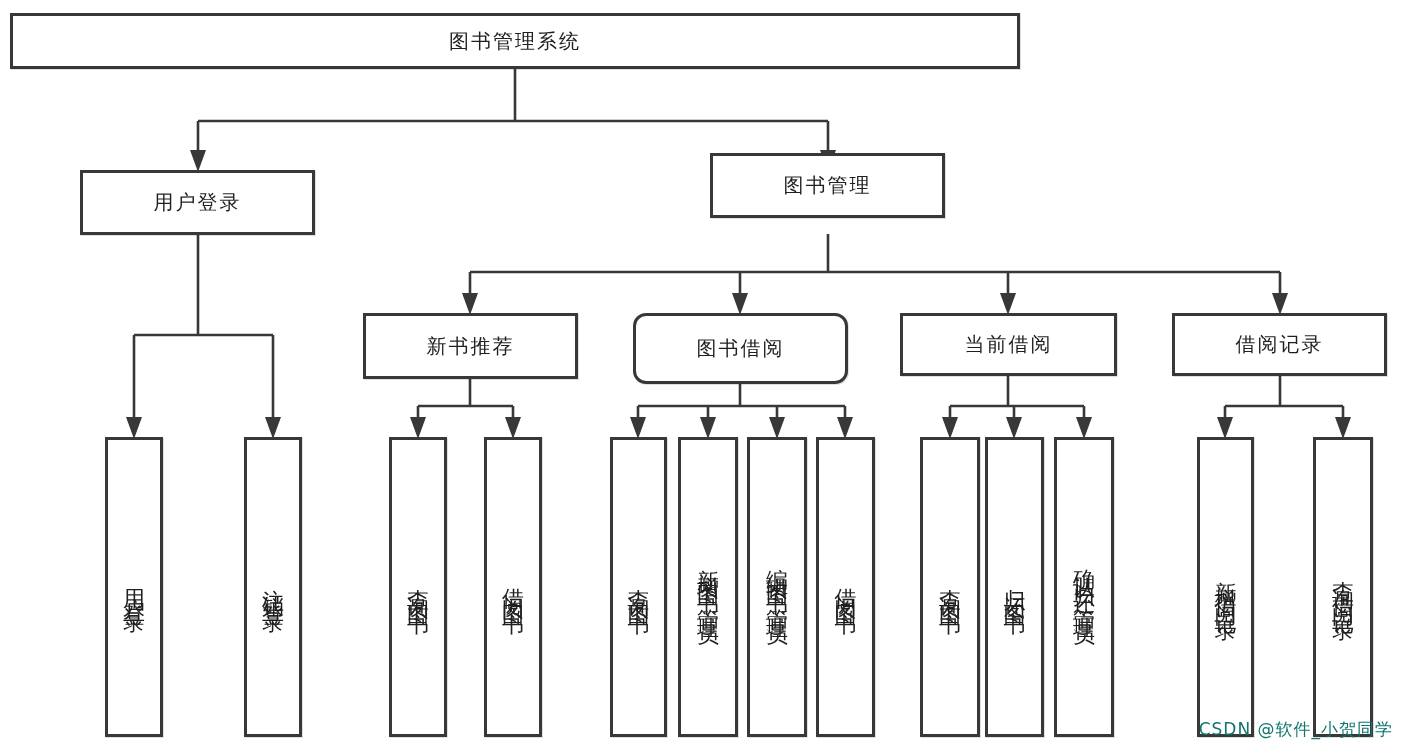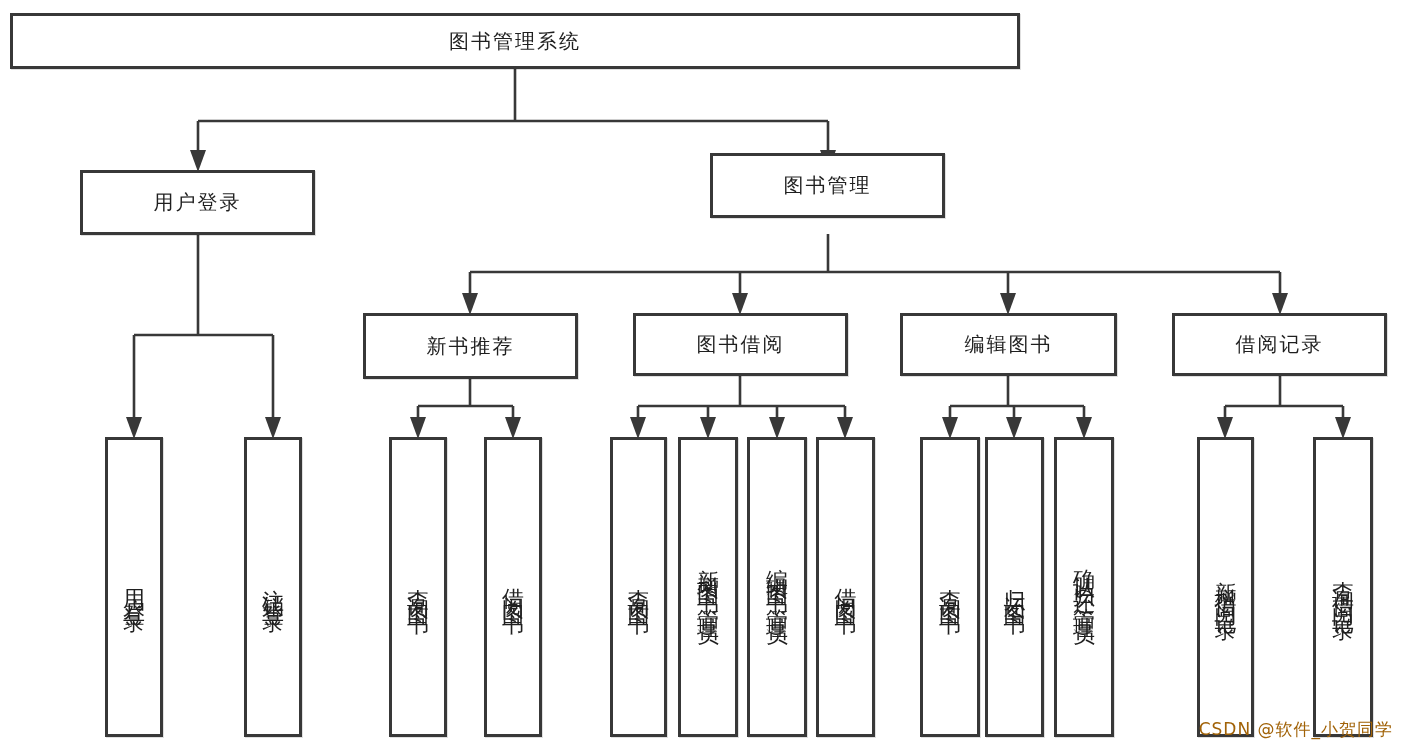--- a/index.html
+++ b/index.html
@@ -33,21 +33,21 @@
     letter-spacing: 2px;
     white-space: nowrap;
   }
   
   #b-root   { left: 10px;  top: 13px;  width: 1010px; height: 56px; }
   
   #b-l2-0   { left: 80px;  top: 170px; width: 235px; height: 65px; }
   #b-l2-1   { left: 710px; top: 153px; width: 235px; height: 65px; }
   
   #b-l3-0   { left: 363px;  top: 313px; width: 215px; height: 66px; }
-  #b-l3-1   { left: 633px;  top: 313px; width: 215px; height: 63px; }
+  #b-l3-1   { left: 633px;  top: 313px; width: 215px; height: 71px; border-radius: 13px; }
   #b-l3-2   { left: 900px;  top: 313px; width: 217px; height: 63px; }
   #b-l3-3   { left: 1172px; top: 313px; width: 215px; height: 63px; }
   
   .leaf { top: 437px; height: 300px; }
   .leaf .lbl {
     writing-mode: vertical-rl;
     text-orientation: mixed;
     font-size: 22px;
     letter-spacing: 8px;
     line-height: 1;
@@ -63,21 +63,21 @@
   #b-lf-8  { left: 920px;  width: 60px; }
   #b-lf-9  { left: 985px;  width: 59px; }
   #b-lf-10 { left: 1054px; width: 60px; }
   #b-lf-11 { left: 1197px; width: 57px; }
   #b-lf-12 { left: 1313px; width: 60px; }
   #watermark {
     position: absolute;
     right: 12px;
     bottom: 6px;
     font-size: 17px;
-    color: #a16207;
+    color: #0f766e;
     letter-spacing: 1px;
   }
 </style>
 </head>
 <body>
 
 <div id="stage">
 
   <svg id="connectors" viewBox="0 0 1405 747" xmlns="http://www.w3.org/2000/svg">
     <g stroke="#383838" stroke-width="2.6" fill="none">
@@ -140,21 +140,21 @@
     <span class="lbl">图书管理</span>
   </div>
 
   <div class="box" id="b-l3-0">
     <span class="lbl">新书推荐</span>
   </div>
   <div class="box" id="b-l3-1">
     <span class="lbl">图书借阅</span>
   </div>
   <div class="box" id="b-l3-2">
-    <span class="lbl">编辑图书</span>
+    <span class="lbl">当前借阅</span>
   </div>
   <div class="box" id="b-l3-3">
     <span class="lbl">借阅记录</span>
   </div>
 
   <div class="box leaf" id="b-lf-0">
     <span class="lbl">用户登录</span>
   </div>
   <div class="box leaf" id="b-lf-1">
     <span class="lbl">注销登录</span>

